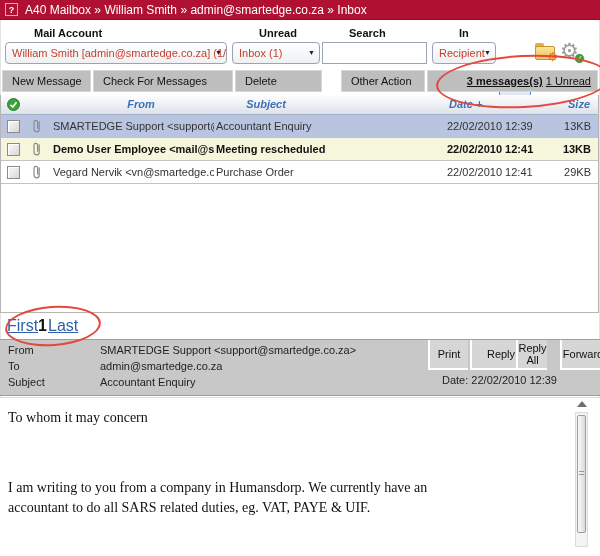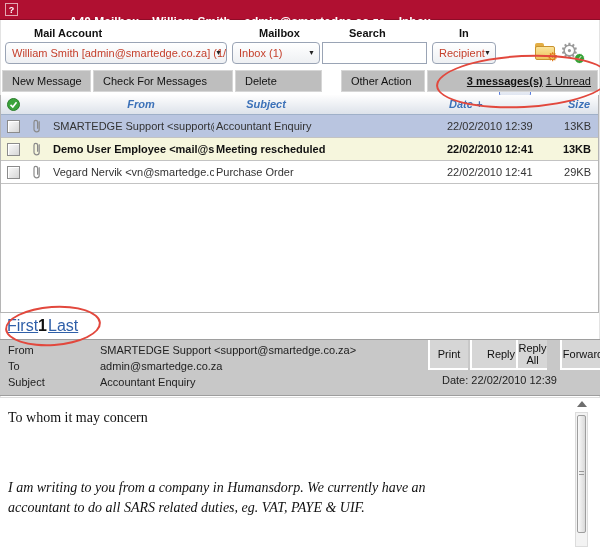--- a/index.html
+++ b/index.html
@@ -9,21 +9,21 @@
   *{margin:0;padding:0;box-sizing:border-box;}
   body{background:#fff;font-family:"Liberation Sans",sans-serif;}
   .page{position:relative;width:600px;height:556px;background:#fff;overflow:hidden;
         box-shadow:inset 0 0 0 1px #e3e3e3;}
 
   
   .titlebar{position:absolute;left:0;top:0;width:600px;height:20px;background:var(--titlebar);
             border-bottom:1px solid #8d0c27;}
   .helpbox{position:absolute;left:5px;top:3px;width:13px;height:13px;border:1px solid #e3a7b1;
            color:#fff;font-size:9px;font-weight:bold;text-align:center;line-height:12px;cursor:pointer;}
-  .titletext{position:absolute;left:25px;top:12px;line-height:20px;color:#fff;font-size:12px;font-weight:bold;margin-left:44px;}
+  .titletext{position:absolute;left:25px;top:0;line-height:20px;color:#fff;font-size:12px;font-weight:normal;}
 
   
   .flabel{position:absolute;top:27px;font-size:11px;font-weight:bold;color:#111;padding-left:27px;}
 
   
   .sel{position:absolute;top:42px;height:22px;border:1px solid #9aa4b5;border-radius:4px;
        background:linear-gradient(#ffffff,#eef0f3);font-size:11px;color:var(--redtext);
        line-height:20px;padding-left:6px;cursor:pointer;overflow:hidden;white-space:nowrap;}
   .sel .arrow{position:absolute;right:4px;top:0;color:#222;font-size:7px;line-height:20px;}
   .inp{position:absolute;top:42px;height:22px;border:1px solid #9aa4b5;background:#fff;font-size:11px;padding:0 4px;
@@ -76,21 +76,21 @@
   .dvalue{position:absolute;left:100px;font-size:11px;color:#222;white-space:nowrap;}
   .abtn{position:absolute;top:0;height:30px;background:#d6d6d6;border-left:2px solid #fff;border-bottom:2px solid #fff;
         font-size:11px;color:#111;text-align:center;cursor:pointer;display:flex;align-items:center;justify-content:center;line-height:12px;}
   .dateline{position:absolute;left:418px;top:34px;font-size:11px;color:#222;padding-left:24px;}
 
   
   .mbody{position:absolute;left:0;top:397px;width:600px;height:159px;background:#fff;border-top:1px solid #ddd;
          font-family:"Liberation Serif",serif;font-size:14px;color:#111;}
   .bline1{position:absolute;left:8px;top:12px;}
   .bpara{position:absolute;left:8px;top:80px;width:470px;line-height:20px;}
-  .bpara span{display:block;white-space:nowrap;font-style:italic;}
+  .bpara span{display:block;white-space:nowrap;}
 
   
   .sb-up{position:absolute;left:577px;top:401px;width:0;height:0;cursor:pointer;
          border-left:5px solid transparent;border-right:5px solid transparent;border-bottom:6px solid #6e6e6e;}
   .sb-track{position:absolute;left:575px;top:412px;width:13px;height:135px;background:#f3f3f3;border:1px solid #dcdcdc;}
   .sb-thumb{position:absolute;left:1px;top:2px;width:9px;height:118px;border:1px solid #9d9d9d;border-radius:2px;
             background:linear-gradient(90deg,#fafafa,#d9d9d9);cursor:grab;}
   .sb-grip{position:absolute;left:1px;top:55px;width:5px;border-top:1px solid #999;border-bottom:1px solid #999;height:4px;}
   .sb-grip:before{content:"";position:absolute;left:0;top:1.5px;width:5px;border-top:1px solid #999;}
 
@@ -103,21 +103,21 @@
 <body>
 
 <div class="page">
 
   <div class="titlebar">
     <span class="helpbox">?</span>
     <span class="titletext">A40 Mailbox » William Smith » admin@smartedge.co.za » Inbox</span>
   </div>
 
   <div class="flabel" style="left:7px">Mail Account</div>
-  <div class="flabel" style="left:232px">Mailbox</div>
+  <div class="flabel" style="left:232px">Unread</div>
   <div class="flabel" style="left:322px">Search</div>
   <div class="flabel" style="left:432px">In</div>
 
   <div class="sel" style="left:5px;width:222px">
     <span>William Smith [admin@smartedge.co.za] (1/0)</span>
     <span class="arrow">▼</span>
   </div>
   <div class="sel" style="left:232px;width:88px">
     <span>Inbox (1)</span>
     <span class="arrow">▼</span>

